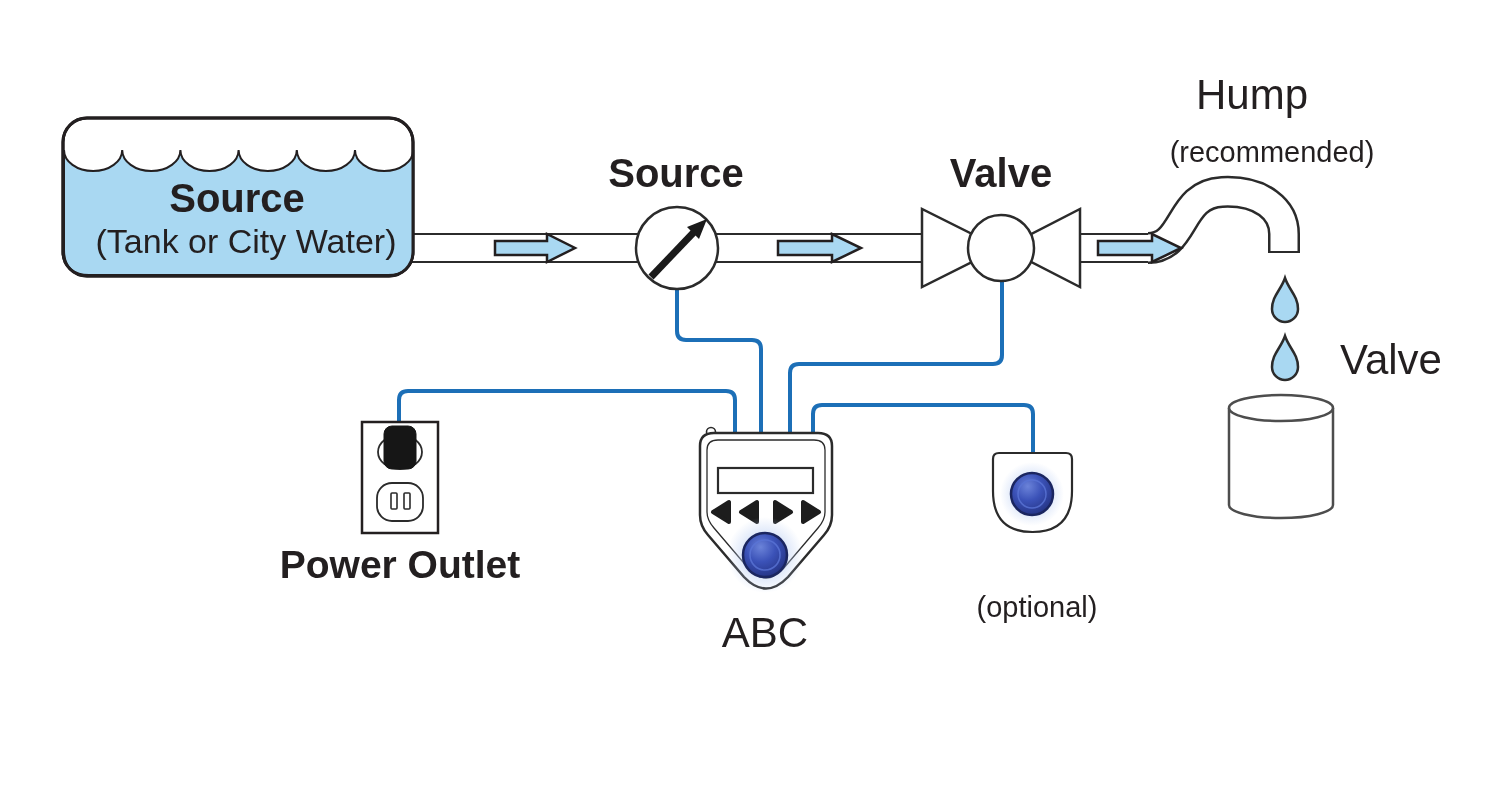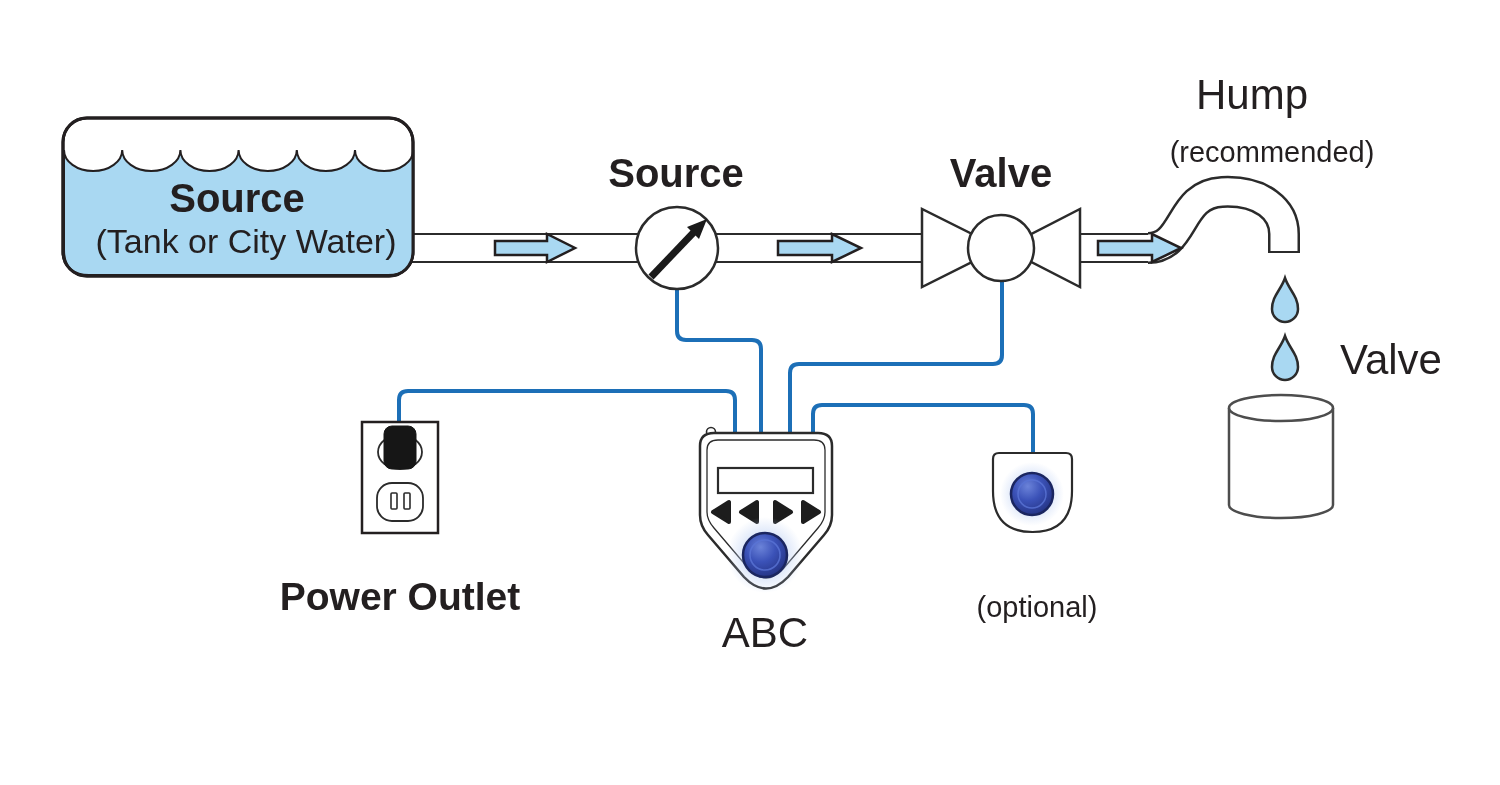--- a/index.html
+++ b/index.html
@@ -4,21 +4,21 @@
 <style>
   html,body{margin:0;padding:0;background:#ffffff;}
   body{width:1500px;height:785px;position:relative;overflow:hidden;
        font-family:"Liberation Sans", sans-serif;color:#231F20;}
   #stage{position:absolute;left:0;top:0;width:1500px;height:785px;}
   svg{position:absolute;left:0;top:0;}
   .lbl{position:absolute;transform:translate(-50%,-50%);white-space:nowrap;
        text-align:center;line-height:1;}
   .b40{font-size:40px;font-weight:bold;}
   .b42{font-size:42px;font-weight:normal;}
-  .b39{font-size:39px;font-weight:bold;margin-top:32px;}
+  .b39{font-size:39px;font-weight:bold;}
   .r34{font-size:34px;font-weight:400;}
   .r29{font-size:29px;font-weight:400;}
 </style>
 </head>
 <body>
 
 <div id="stage">
 
 <svg width="1500" height="785" viewBox="0 0 1500 785">
   <defs>

